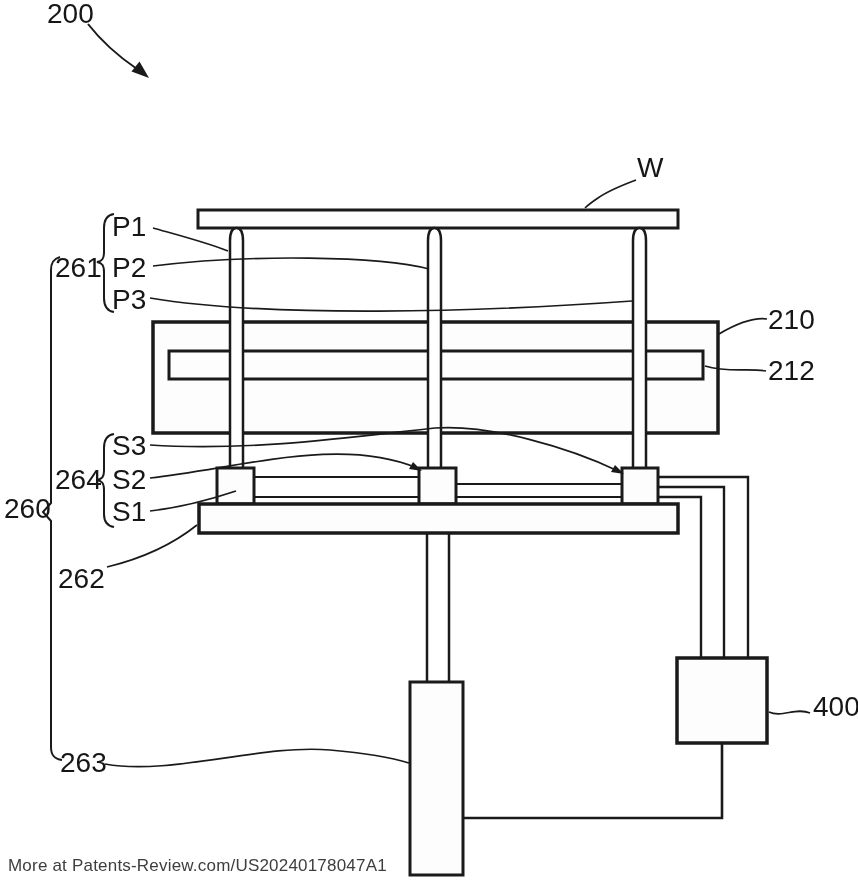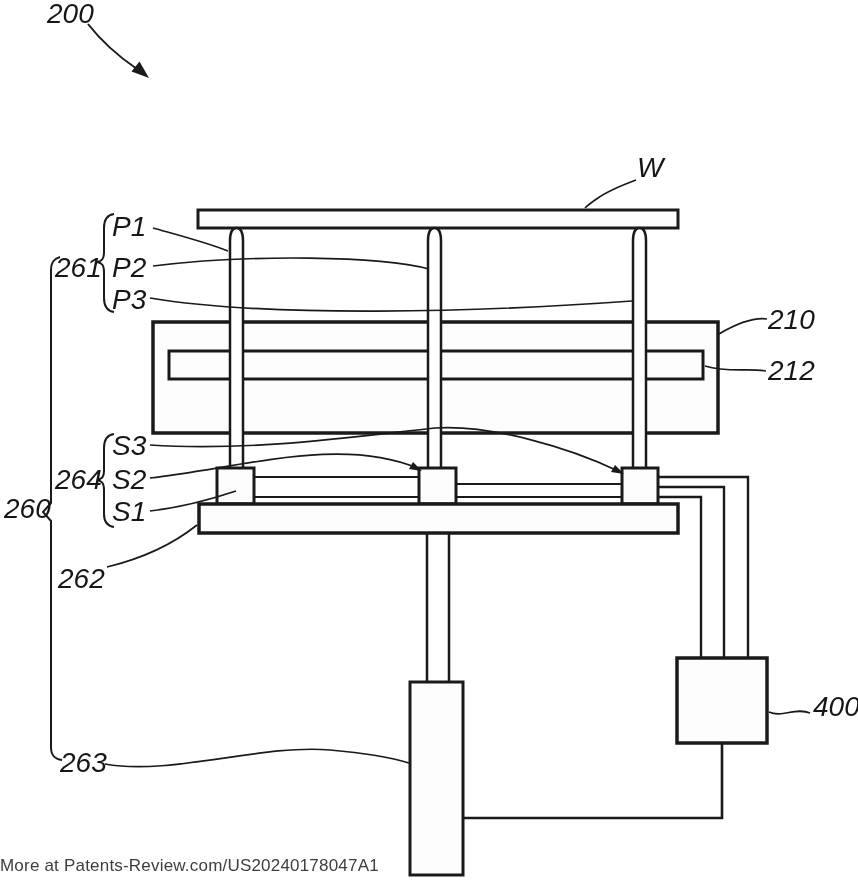--- a/index.html
+++ b/index.html
@@ -1,28 +1,28 @@
 <!DOCTYPE html>
 <html><head>
 <meta charset="utf-8">
 <style>
   html,body{margin:0;padding:0;}
   body{
     width:858px;height:888px;position:relative;
     background:#ffffff;overflow:hidden;
     font-family:"Liberation Sans", sans-serif;
   }
-  .fig-wrap{position:absolute;inset:0;font-style:italic;}
+  .fig-wrap{position:absolute;inset:0;}
   svg text{
     font-family:"Liberation Sans","DejaVu Sans",sans-serif;
     fill:#161616;
   }
   .ref-num{font-size:28px;}
   .footer{
-    position:absolute;left:0;top:856px;
+    position:absolute;left:8px;top:856px;
     font-size:17px;color:#3e3e3e;letter-spacing:.2px;
     font-family:"Liberation Sans","DejaVu Sans",sans-serif;
   }
 </style>
 </head>
 <body>
 
 <div class="fig-wrap">
 <svg width="858" height="888" viewBox="0 0 858 888" xmlns="http://www.w3.org/2000/svg">
 

